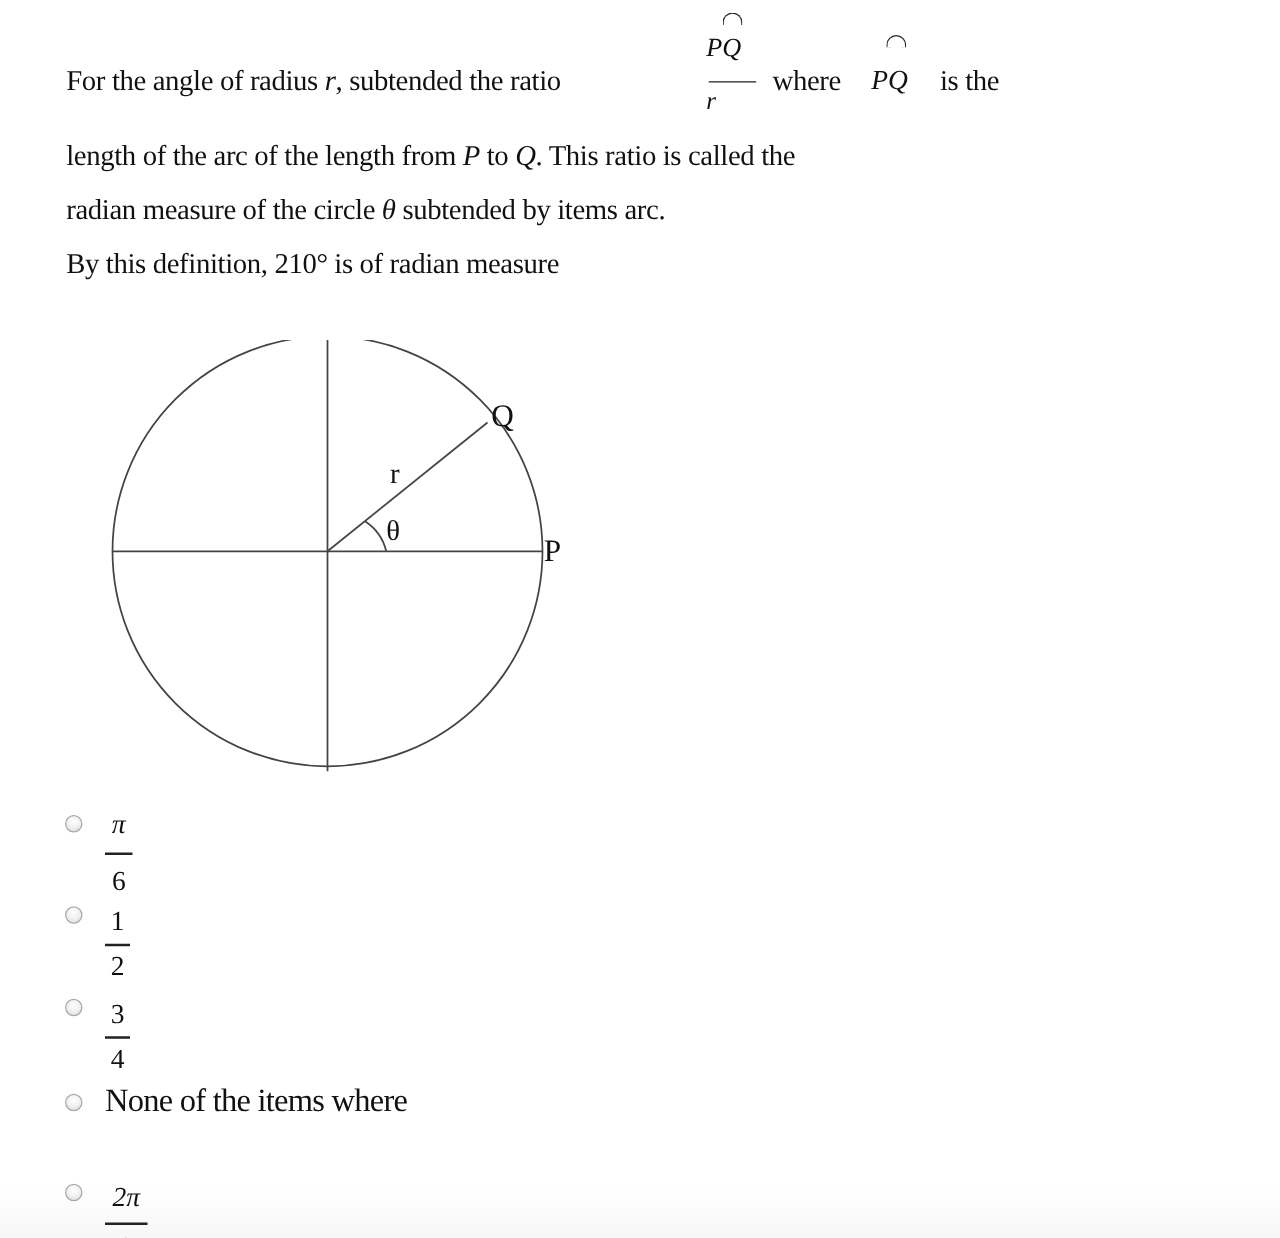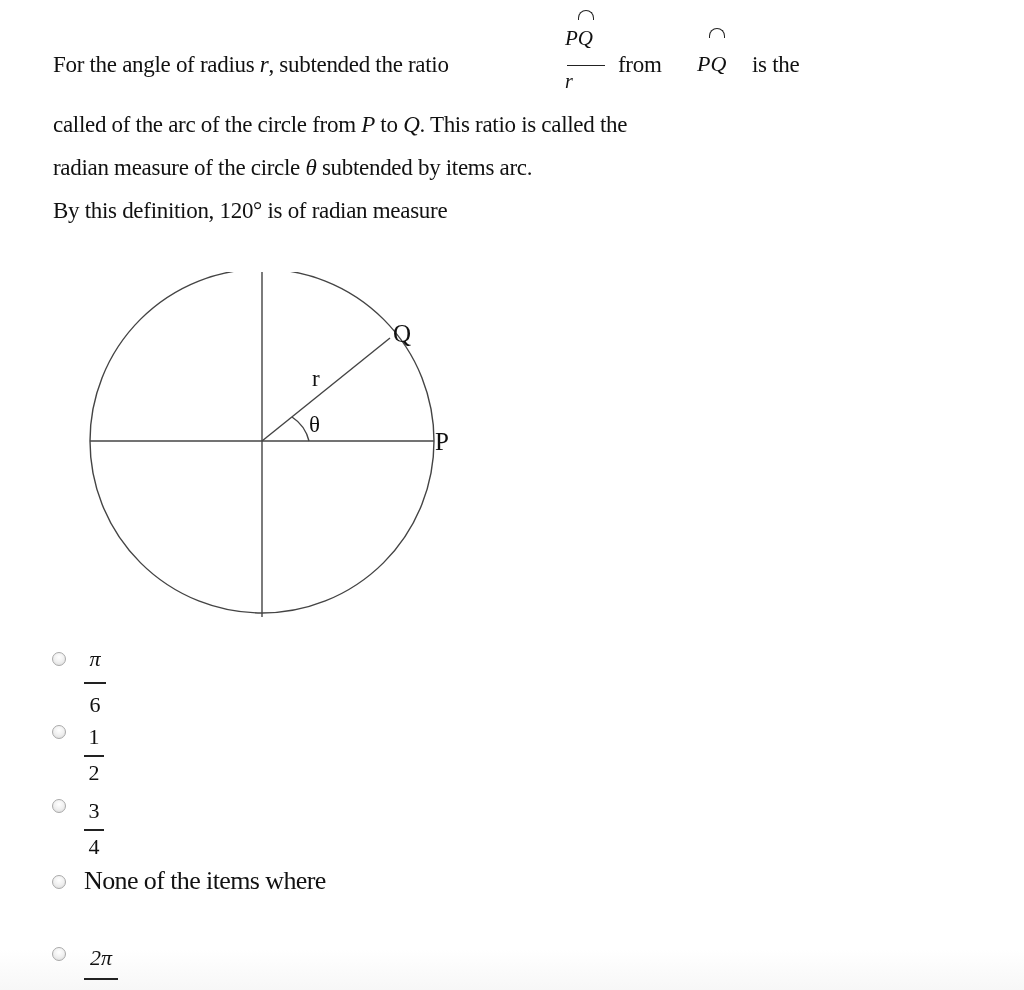--- a/index.html
+++ b/index.html
@@ -35,39 +35,39 @@
 </div>
 
 <div style="position:absolute; left:565px; top:8px; width:42px; height:90px;">
   <div class="arc" style="left:13px; top:2px;"></div>
   <div class="frac-inline" style="left:0; top:18px; width:42px; font-size:21px;">PQ</div>
   <div style="position:absolute; left:2px; top:57px; width:38px; height:1.4px; background:#222;"></div>
   <div class="frac-inline" style="left:0; top:62px; width:42px; font-size:20px;">r</div>
 </div>
 
 <div class="line" style="top:52px; left:618px;">
-  <span>from</span>
+  <span>where</span>
 </div>
 <div style="position:absolute; left:697px; top:26px; width:42px; height:50px;">
   <div class="arc" style="left:12px; top:2px;"></div>
   <div class="frac-inline" style="left:0; top:25px; width:40px; font-size:22px;">PQ</div>
 </div>
 <div class="line" style="top:52px; left:752px;">
   <span>is the</span>
 </div>
 
 <div class="line" style="top:112px;">
-  <span>called of the arc of the circle from </span><span class="it">P</span><span> to </span><span class="it">Q</span><span>. This ratio is called the</span>
+  <span>length of the arc of the length from </span><span class="it">P</span><span> to </span><span class="it">Q</span><span>. This ratio is called the</span>
 </div>
 
 <div class="line" style="top:155px;">
   <span>radian measure of the circle </span><span class="it">θ</span><span> subtended by items arc.</span>
 </div>
 
-<div class="line" style="top:198px;">By this definition, 120° is of radian measure</div>
+<div class="line" style="top:198px;">By this definition, 210° is of radian measure</div>
 
 <div class="diagram">
   <svg width="380" height="350" viewBox="0 0 380 350">
     <g fill="none" stroke="#444" stroke-width="1.4">
       <circle cx="177" cy="169" r="172"></circle>
       <line x1="5" y1="169" x2="349" y2="169"></line>
       <line x1="177" y1="0" x2="177" y2="345"></line>
       <line x1="177" y1="169" x2="305" y2="66"></line>
       <path d="M 207 145 A 40 40 0 0 1 224 169"></path>
     </g>

